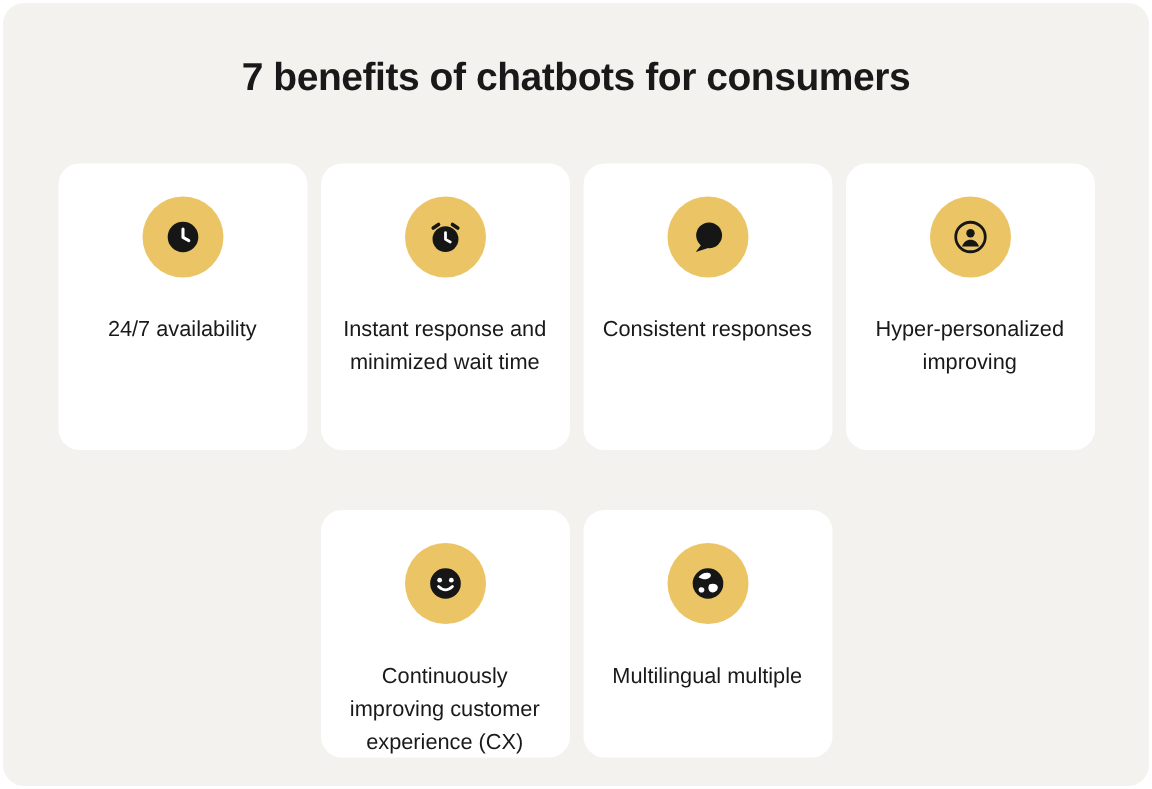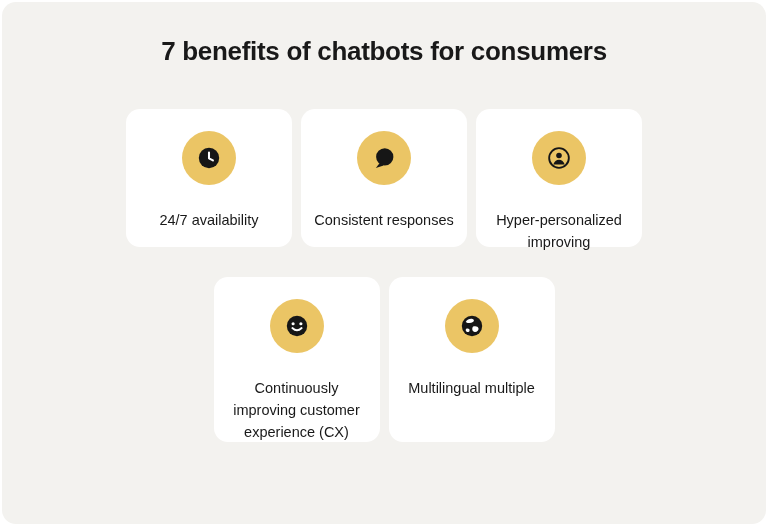--- a/index.html
+++ b/index.html
@@ -29,33 +29,33 @@
     font-weight: 700;
     color: var(--text, #191919);
     letter-spacing: -0.3px;
   }
   .row {
     display: flex;
     justify-content: center;
     gap: 9px;
   }
   .row + .row {
-    margin-top: 30px;
+    margin-top: 40px;
   }
   .card {
     width: 166px;
     background: var(--card-bg, #ffffff);
     border-radius: 14px;
     box-sizing: border-box;
     display: flex;
     flex-direction: column;
     align-items: center;
     padding: 22px 10px 14px 10px;
   }
-  .row-1 .card { height: 138px; }
+  .row-1 .card { height: 191px; }
   .row-2 .card { height: 165px; }
   .icon-circle {
     width: 54px;
     height: 54px;
     border-radius: 50%;
     background: var(--accent, #ebc565);
     display: flex;
     align-items: center;
     justify-content: center;
     margin-bottom: 25px;
@@ -82,20 +82,30 @@
     <div class="card">
       <div class="icon-circle">
         <svg width="26" height="26" viewBox="0 0 28 28">
           <circle cx="14" cy="14" r="11" fill="#161616"></circle>
           <path d="M14 8.2 V14.3 L18.2 16.6" fill="none" stroke="#ffffff" stroke-width="2.2" stroke-linecap="round" stroke-linejoin="round"></path>
         </svg>
       </div>
       <div class="label">24/7 availability</div>
     </div>
 
+    <div class="card">
+      <div class="icon-circle">
+        <svg width="26" height="26" viewBox="0 0 28 28">
+          <path d="M5.2 7.6 L9 5 M22.8 7.6 L19 5" stroke="#161616" stroke-width="2.6" stroke-linecap="round" fill="none"></path>
+          <circle cx="14" cy="15.5" r="9.3" fill="#161616"></circle>
+          <path d="M14 10.8 V15.7 L17.4 17.6" fill="none" stroke="#ffffff" stroke-width="2" stroke-linecap="round" stroke-linejoin="round"></path>
+        </svg>
+      </div>
+      <div class="label">Instant response and minimized wait time</div>
+    </div>
 
     <div class="card">
       <div class="icon-circle">
         <svg width="26" height="26" viewBox="0 0 28 28">
           <circle cx="14.8" cy="12.8" r="9.3" fill="#161616"></circle>
           <path d="M9.2 19.6 L5.2 24.8 L13.6 22 Z" fill="#161616"></path>
         </svg>
       </div>
       <div class="label">Consistent responses</div>
     </div>

